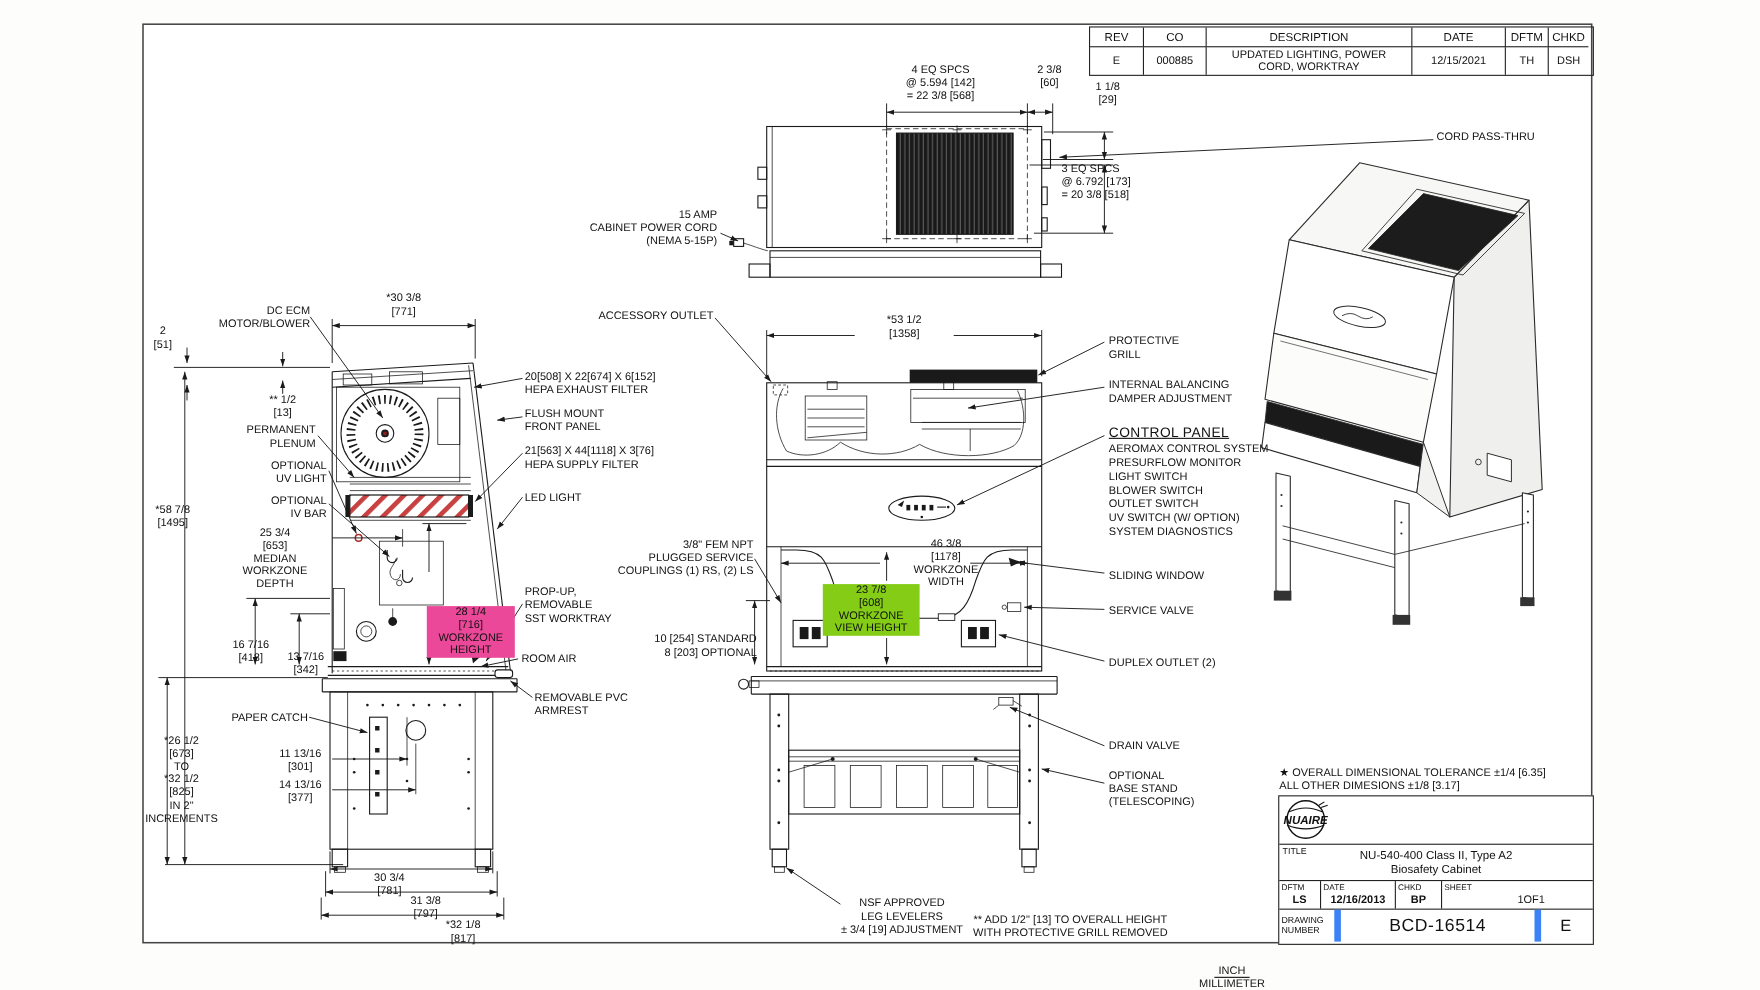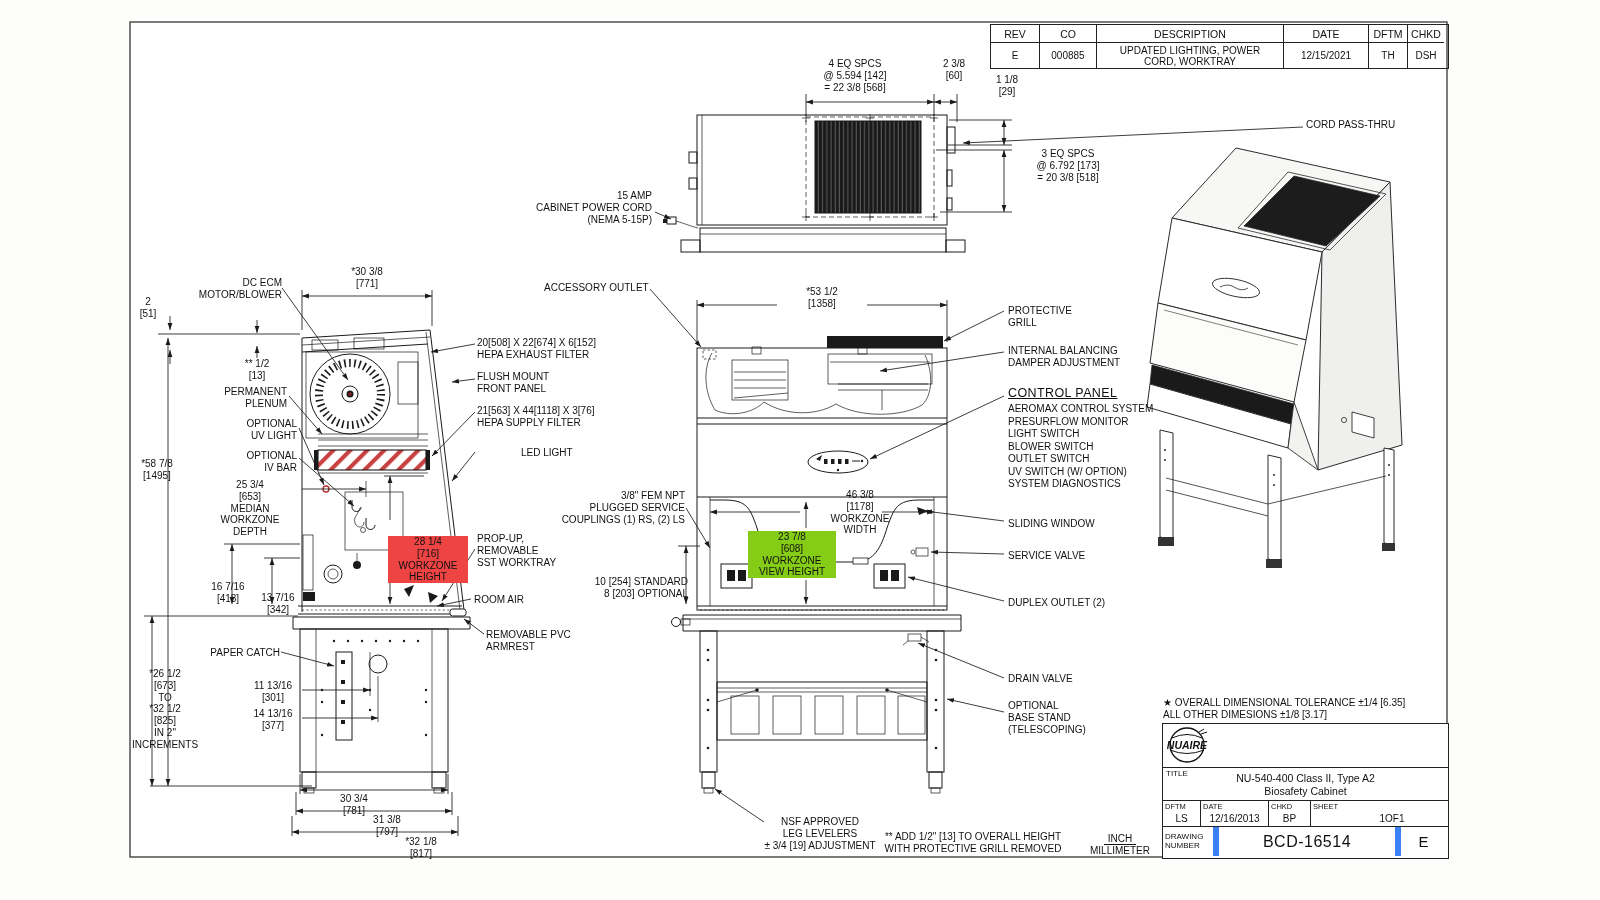--- a/index.html
+++ b/index.html
@@ -29,30 +29,30 @@
   .tb-row{position:relative;border-bottom:1px solid #222;box-sizing:border-box;}
   .tb-logo{height:44px;display:flex;align-items:center;justify-content:center;}
   .tb-title{height:33px;}
   .tb-title .cap{position:absolute;left:3px;top:1px;font-size:8px;}
   .tb-title .val{position:absolute;left:0;right:0;top:4px;text-align:center;font-size:10.5px;
       line-height:1.25;white-space:pre-line;}
   .tb-meta{height:26px;display:grid;grid-template-columns:38px 68px 42px 134px;}
   .tb-meta>div{border-right:1px solid #222;position:relative;}
   .tb-meta>div:last-child{border-right:none;}
   .tb-meta .cap{position:absolute;left:2px;top:1px;font-size:7.5px;}
-  .tb-meta .val{position:absolute;left:0;right:0;bottom:2px;text-align:center;font-size:10px;}
+  .tb-meta .val{position:absolute;left:0;right:0;bottom:2px;text-align:center;font-size:10px;font-weight:bold;}
   .tb-sheet{display:flex;align-items:flex-end;justify-content:center;padding:0 18px 2px 46px;}
   .tb-num{height:29px;display:grid;grid-template-columns:56px 182px 45px;border-bottom:none;}
   .tb-num>div{border-right:6px solid #3b82f6;display:flex;align-items:center;justify-content:center;}
   .tb-num>div:last-child{border-right:none;}
   .tb-num .cap{font-size:8px;line-height:1.1;white-space:pre-line;justify-content:flex-start;padding-left:2px;}
   .tb-num .no{font-size:16px;letter-spacing:.5px;}
   .tb-num .rv{font-size:15px;}
   .units{position:absolute;left:1082px;top:833px;width:76px;text-align:center;font-size:10px;}
-  .units .top{border-bottom:1px solid #111;display:inline-block;padding:0 4px;}
+  .units .top{border-bottom:1px solid #111;display:inline-block;padding:0 4px;margin-top:44px;}
 </style>
 </head>
 <body>
 
 <div class="sheet">
 
 <svg width="1600" height="900" viewBox="0 0 1600 900">
   <defs>
     <marker id="arr" viewBox="0 0 10 8" refX="9.3" refY="4" markerWidth="9" markerHeight="7" orient="auto-start-reverse">
           <path d="M0,0.8 L9.3,4 L0,7.2 Z" fill="#1a1a1a"></path>
@@ -364,21 +364,21 @@
 UV LIGHT</div>
 <div class="lbl r" style="left:205px;top:450px;width:92px;">OPTIONAL
 IV BAR</div>
 <div class="lbl c" style="left:128px;top:458px;width:58px;">*58 7/8
 [1495]</div>
 <div class="lbl c" style="left:208px;top:479px;width:84px;">25 3/4
 [653]
 MEDIAN
 WORKZONE
 DEPTH</div>
-<div class="lbl c" style="left:388px;top:536px;width:80px;background:#ef4444;">28 1/4
+<div class="lbl c" style="left:388px;top:551px;width:80px;background:#ec4899;">28 1/4
 [716]
 WORKZONE
 HEIGHT</div>
 <div class="lbl c" style="left:196px;top:581px;width:64px;">16 7/16
 [418]</div>
 <div class="lbl c" style="left:246px;top:592px;width:64px;">13 7/16
 [342]</div>
 <div class="lbl r" style="left:198px;top:647px;width:82px;">PAPER CATCH</div>
 <div class="lbl c" style="left:126px;top:668px;width:78px;">*26 1/2
 [673]
@@ -396,37 +396,37 @@
 <div class="lbl c" style="left:355px;top:814px;width:64px;">31 3/8
 [797]</div>
 <div class="lbl c" style="left:388px;top:836px;width:66px;">*32 1/8
 [817]</div>
 <div class="lbl" style="left:477px;top:337px;width:140px;">20[508] X 22[674] X 6[152]
 HEPA EXHAUST FILTER</div>
 <div class="lbl" style="left:477px;top:371px;width:110px;">FLUSH MOUNT
 FRONT PANEL</div>
 <div class="lbl" style="left:477px;top:405px;width:140px;">21[563] X 44[1118] X 3[76]
 HEPA SUPPLY FILTER</div>
-<div class="lbl" style="left:477px;top:447px;width:80px;margin-left:44px;">LED LIGHT</div>
+<div class="lbl" style="left:477px;top:447px;width:80px;">LED LIGHT</div>
 <div class="lbl" style="left:477px;top:533px;width:110px;">PROP-UP,
 REMOVABLE
 SST WORKTRAY</div>
 <div class="lbl" style="left:474px;top:594px;width:72px;">ROOM AIR</div>
 <div class="lbl" style="left:486px;top:629px;width:110px;">REMOVABLE PVC
 ARMREST</div>
 
 <div class="lbl c" style="left:800px;top:58px;width:110px;">4 EQ SPCS
 @ 5.594 [142]
 = 22 3/8 [568]</div>
 <div class="lbl c" style="left:926px;top:58px;width:56px;">2 3/8
 [60]</div>
 <div class="lbl c" style="left:982px;top:74px;width:50px;">1 1/8
 [29]</div>
 <div class="lbl" style="left:1306px;top:119px;width:120px;">CORD PASS-THRU</div>
-<div class="lbl" style="left:1013px;top:148px;width:110px;text-align:center;">3 EQ SPCS
+<div class="lbl" style="left:965px;top:148px;width:110px;">3 EQ SPCS
 @ 6.792 [173]
 = 20 3/8 [518]</div>
 <div class="lbl r" style="left:516px;top:190px;width:136px;">15 AMP
 CABINET POWER CORD
 (NEMA 5-15P)</div>
 
 <div class="lbl" style="left:544px;top:282px;width:110px;">ACCESSORY OUTLET</div>
 <div class="lbl c" style="left:777px;top:286px;width:90px;background:#fff;">*53 1/2
 [1358]</div>
 <div class="lbl" style="left:1008px;top:305px;width:95px;">PROTECTIVE

